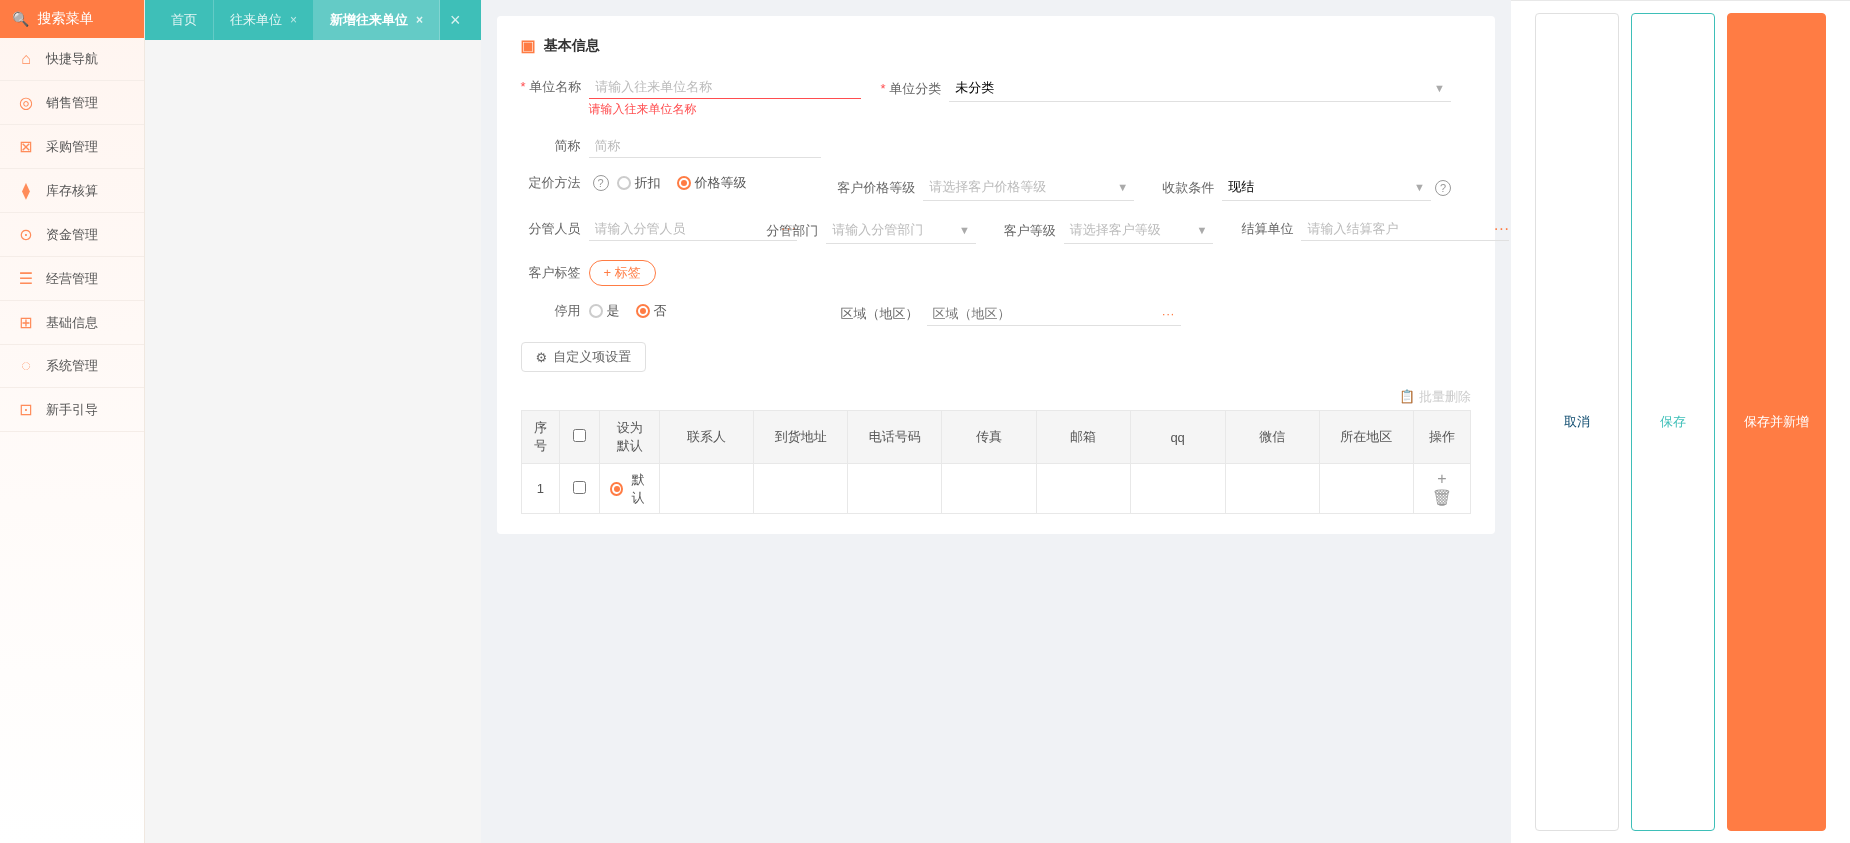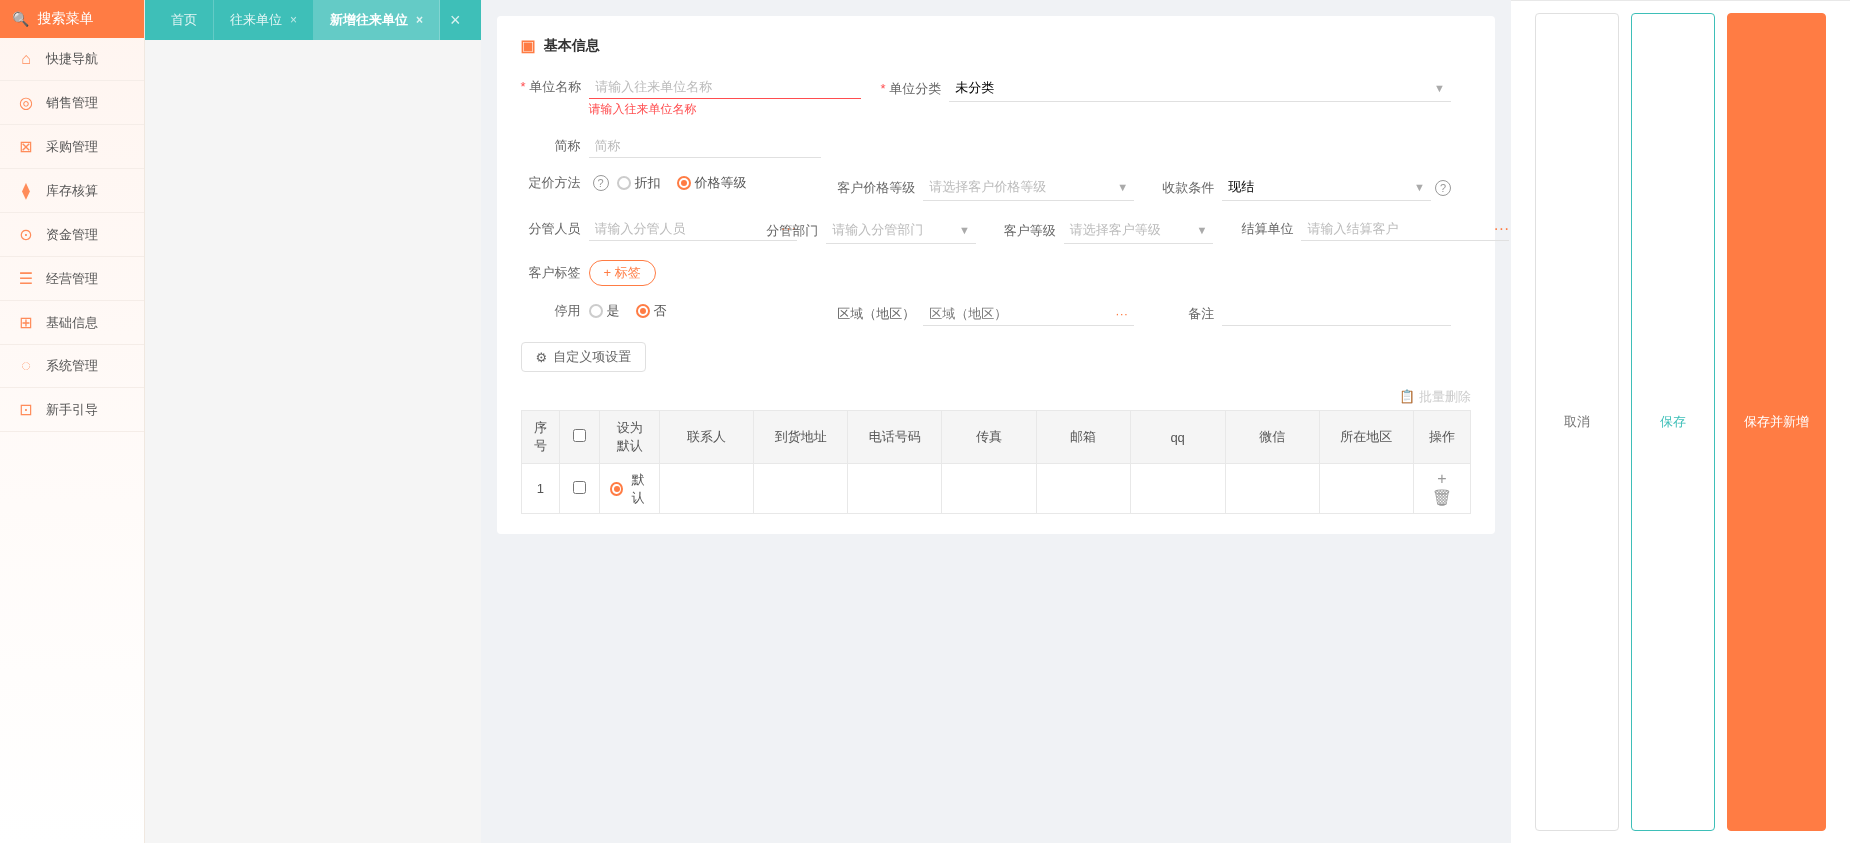--- a/index.html
+++ b/index.html
@@ -273,21 +273,21 @@
       gap: 12px;
       flex-shrink: 0;
     }
     .btn-cancel {
       padding: 7px 28px;
       border: 1px solid #e0e0e0;
       background: white;
       border-radius: 4px;
       cursor: pointer;
       font-size: 13px;
-      color: #737373;
+      color: #0c4a6e;
     }
     .btn-save {
       padding: 16px 28px;
       border: 1px solid #3ebfb8;
       background: white;
       border-radius: 4px;
       cursor: pointer;
       font-size: 13px;
       color: #3ebfb8;
     }
@@ -528,26 +528,20 @@
               <div class="radio-circle active"></div>
               <span>否</span>
             </div>
           </div>
         </div>
         <div class="form-group" style="max-width:360px;">
           <span class="form-label">区域（地区）</span>
           <div class="region-field">
             <input type="text" placeholder="区域（地区）" style="">
             <span class="dots">···</span>
-          </div>
-        </div>
-        <div class="form-group">
-          <span class="form-label">备注</span>
-          <div class="remark-field">
-            <input type="text" style="border: none; outline: none; background: transparent; font-size: 13px; width: 100%;">
           </div>
         </div>
       </div>
 
 
       <button class="custom-btn">
         <span>⚙</span>
         <span>自定义项设置</span>
       </button>
 

